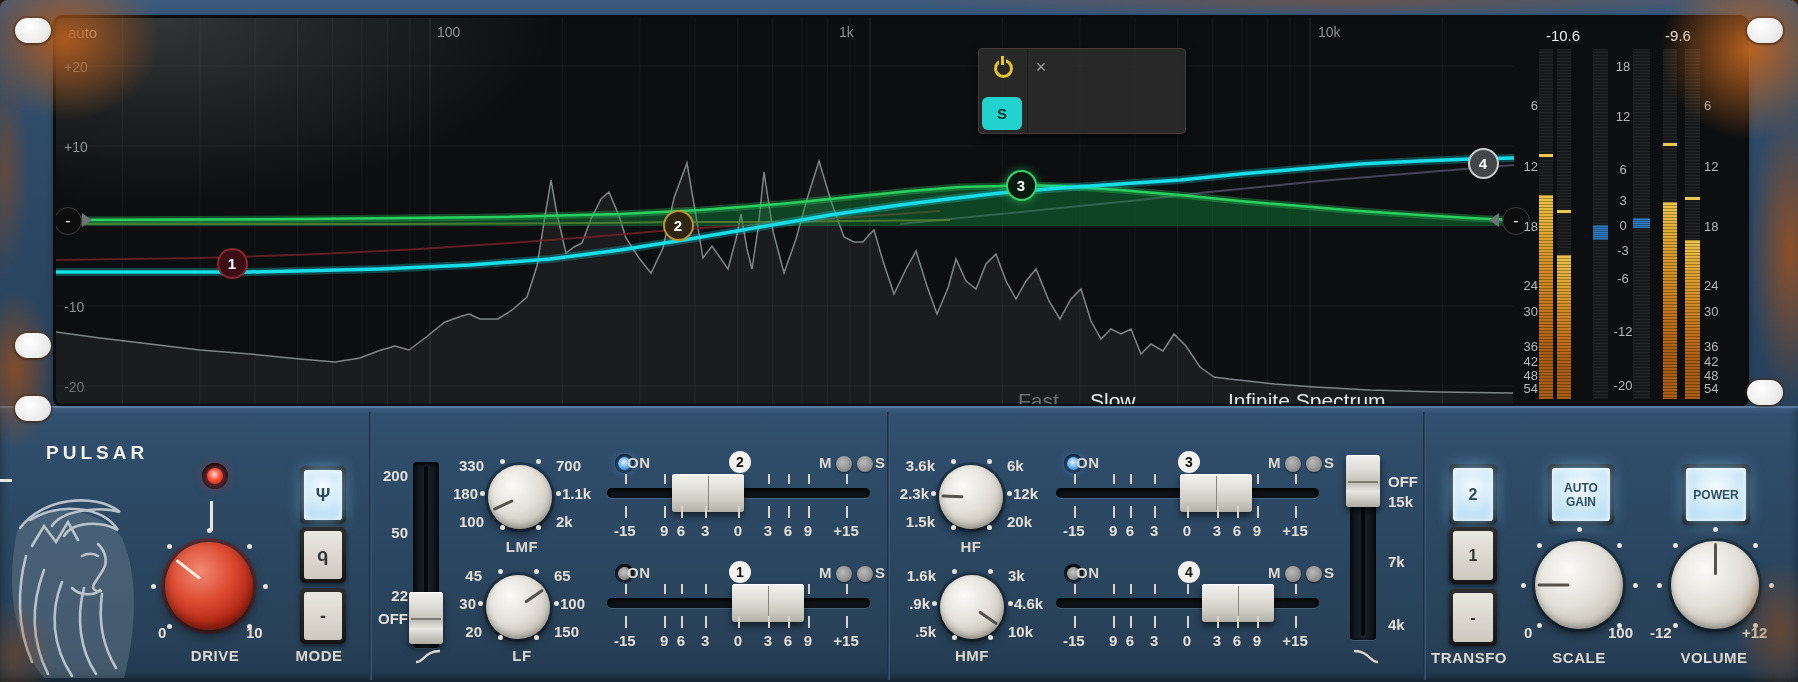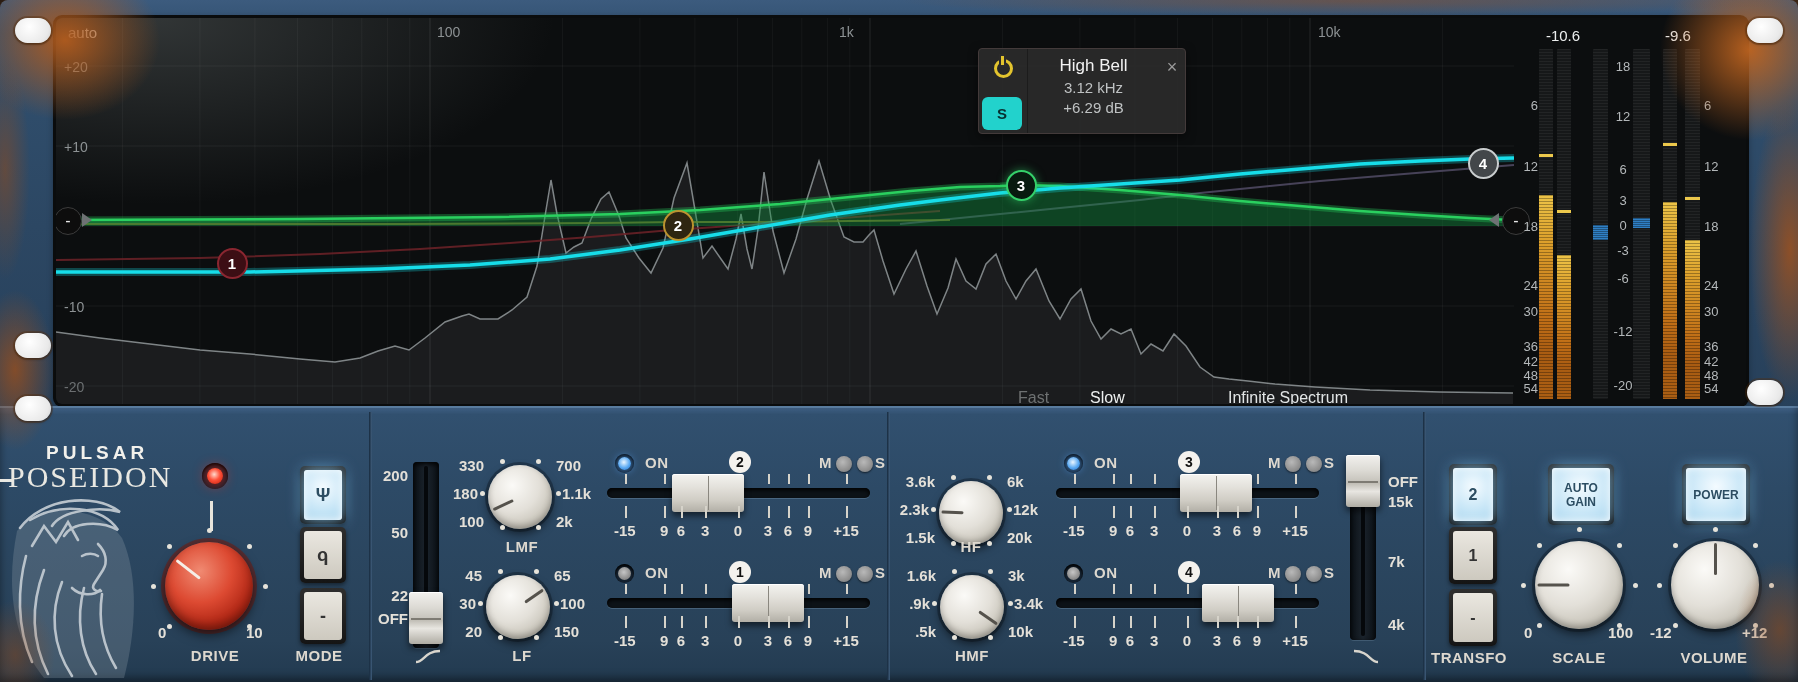--- a/index.html
+++ b/index.html
@@ -40,21 +40,21 @@
        border:1px solid #433a3a;border-radius:4px;display:flex;box-shadow:0 3px 10px rgba(0,0,0,.5);}
   .tip .col1{width:48px;border-right:1px solid #1c1c1c;position:relative;}
   .pwr{position:absolute;left:15px;top:10px;width:13px;height:13px;border:3px solid #e3c42e;border-radius:50%;cursor:pointer;}
   .pwr::after{content:"";position:absolute;left:4px;top:-6px;width:3px;height:9px;background:#e3c42e;box-shadow:0 0 0 2px rgba(43,42,42,1);}
   .solo{position:absolute;left:3px;bottom:3px;width:40px;height:33px;background:#22d2cc;border-radius:6px;
         color:#073030;font-weight:bold;font-size:15px;display:flex;align-items:center;justify-content:center;cursor:pointer;}
   .tip .col2{flex:1;text-align:center;padding-top:7px;}
   .tipTitle{color:#f2f2f2;font-size:17px;}
   .tipSub{color:#bfc2c3;font-size:15px;margin-top:3px;}
   .tipX{width:26px;color:#9b9b9b;font-size:18px;text-align:center;padding-top:8px;cursor:pointer;}
-  .foot{position:absolute;top:371px;font-size:16px;cursor:pointer;text-decoration:underline;}
+  .foot{position:absolute;top:371px;font-size:21px;cursor:pointer;text-decoration:underline;}
   
   #meters{position:absolute;left:1458px;top:0;width:232px;height:386px;}
   .mread{position:absolute;top:9px;width:80px;text-align:center;color:#eceeee;font-size:15px;}
   .mlab{position:absolute;color:#b4b8ba;font-size:13px;height:14px;line-height:14px;}
   .mbg{position:absolute;top:31px;height:350px;background:
        repeating-linear-gradient(180deg, rgba(255,255,255,.05) 0 1px, rgba(0,0,0,0) 1px 3px),#161819;
        border-radius:1px;}
   .mfill{position:absolute;background:
        repeating-linear-gradient(180deg, rgba(0,0,0,.30) 0 1px, rgba(0,0,0,0) 1px 3px),
        linear-gradient(180deg,#edc448 0%,#ddA12c 22%,#cd8420 45%,#bf6d16 62%,#a95c12 78%,#aa5e13 100%);}
@@ -91,21 +91,21 @@
   .pbtn{position:absolute;background:linear-gradient(180deg,#2e2e2e,#151515);border-radius:5px;padding:4px;cursor:pointer;box-shadow:0 2px 4px rgba(0,0,0,.5);}
   .pbtn .face{width:100%;height:100%;border-radius:3px;display:flex;align-items:center;justify-content:center;
         flex-direction:column;font-weight:bold;color:#333;background:linear-gradient(180deg,#eae7e0,#cdc9bf);box-sizing:border-box;}
   .pbtn.lit .face{background:radial-gradient(circle at 50% 35%,#f4fbff,#c3e4f6 65%,#a9d5ee);color:#2c4d62;
         box-shadow:0 0 16px rgba(130,200,245,.85), inset 0 0 8px #fff;}
   .flip{display:inline-block;transform:scaleX(-1);}
   
   .bandbox{position:absolute;width:282px;height:100px;}
   .bled{position:absolute;left:8px;top:4px;width:19px;height:19px;border-radius:50%;background:#152230;box-shadow:inset 0 2px 3px #000;}
   .bled i{position:absolute;left:3px;top:3px;width:13px;height:13px;border-radius:50%;display:block;}
-  .bon{position:absolute;left:38px;top:4px;}
+  .bon{position:absolute;left:20px;top:4px;}
   .bbadge{position:absolute;left:122px;top:1px;width:22px;height:22px;border-radius:50%;background:#f4f2ee;
         color:#111;font-weight:bold;font-size:14px;display:flex;align-items:center;justify-content:center;}
   .bm{position:absolute;left:212px;top:4px;} .bs{position:absolute;left:268px;top:4px;}
   .bdot{position:absolute;top:6px;width:16px;height:16px;border-radius:50%;cursor:pointer;
         background:radial-gradient(circle at 42% 38%,#b9b9b9,#8d8d8d 65%,#6e6e6e);box-shadow:0 1px 2px rgba(0,0,0,.6);}
   .btrack{position:absolute;left:0;top:38px;width:263px;height:10px;border-radius:5px;background:#0d1318;
         box-shadow:inset 0 2px 4px #000, 0 1px 0 rgba(160,190,215,.25);cursor:pointer;}
   .bhandle{position:absolute;top:24px;width:72px;height:38px;border-radius:3px;cursor:grab;
         background:linear-gradient(180deg,#f4f3f0 0%,#e3e1db 35%,#cfccc4 70%,#b2afa6 100%);
         box-shadow:0 4px 6px rgba(0,0,0,.55), inset 0 1px 0 #fff;}
@@ -195,25 +195,20 @@
     <div class="edgeh" style="left:-2px;top:189px;">-</div>
     <div class="arrow r" style="left:26px;top:195px;"></div>
     <div class="edgeh" style="left:1446px;top:189px;">-</div>
     <div class="arrow l" style="left:1433px;top:195px;"></div>
 
     <div class="tip">
       <div class="col1">
         <div class="pwr"></div>
         <div class="solo">S</div>
       </div>
-      <div class="col2">
-        <div class="tipTitle">High Bell</div>
-        <div class="tipSub">3.12 kHz</div>
-        <div class="tipSub">+6.29 dB</div>
-      </div>
       <div class="tipX">×</div>
     </div>
 
     <span class="foot" style="left:962px;color:#6e7172;">Fast</span>
     <span class="foot" style="left:1034px;color:#eef0f0;">Slow</span>
     <span class="foot" style="left:1172px;color:#e2e5e6;">Infinite Spectrum</span>
 
     <div id="meters">
       <div class="mread" style="left:9px;">-10.6</div>
       <div class="mread" style="left:124px;">-9.6</div>
@@ -262,21 +257,20 @@
         <div class="mpeak" style="left: 171px; width: 15px; top: 179px;"></div>
       </div>
   </div>
 
   <div class="panel"></div>
   <div class="pdiv" style="left:369px;"></div>
   <div class="pdiv" style="left:887px;"></div>
   <div class="pdiv" style="left:1423px;"></div>
 
   <div class="brand">PULSAR</div>
-  <div class="model">POSEIDON</div>
   <div class="modeldash"></div>
   <svg class="ficon" style="left:2px;top:486px;" width="162" height="194" viewBox="0 0 162 194">
     <path d="M15,45 C5,95 8,150 42,192 L122,192 C133,150 138,92 120,52 C95,18 38,16 15,45 Z" fill="#93a0ab" opacity="0.28"></path>
     <g fill="none" stroke="#c6ced5" stroke-width="2.6" opacity="0.9" stroke-linecap="round">
       <path d="M18,42 C40,12 92,6 118,26 C98,20 60,24 50,40"></path>
       <path d="M28,34 C58,16 100,20 116,44 C98,34 70,36 62,50"></path>
       <path d="M30,60 L42,40 L54,56 L66,36 L76,54"></path>
       <path d="M96,58 C104,66 106,76 101,84 L92,98 C89,103 94,106 99,105"></path>
       <path d="M80,70 C85,67 92,67 96,70"></path>
       <path d="M42,84 C30,116 28,152 46,188"></path>
@@ -554,21 +548,21 @@
         <span class="gs" style="left: 28.1%;">6</span>
         <span class="gs" style="left: 37.3%;">3</span>
         <span class="gs" style="left: 49.8%;">0</span>
         <span class="gs" style="left: 61.2%;">3</span>
         <span class="gs" style="left: 68.8%;">6</span>
         <span class="gs" style="left: 76.4%;">9</span>
         <span class="gs" style="left: 90.9%;">+15</span>
       </div>
   </div>
 
-  <div class="k6" style="left:939px;top:465px;margin-top:16px;">
+  <div class="k6" style="left:939px;top:465px;">
     <div class="knob white" style="left:0;top:0;width:64px;height:64px;">
       <div class="ptr" style="height: 30px; transform: rotate(-88deg);">
           <i style="top:0;height:22px;background:#55524c;"></i>
         </div>
       </div>
     <span class="klab lt">3.6k</span>
     <span class="klab rt">6k</span>
     <span class="klab lm">2.3k</span>
     <span class="klab rm">12k</span>
     <span class="klab lb">1.5k</span>
@@ -583,21 +577,21 @@
   <span class="plab" style="left:926px;top:538px;width:90px;text-align:center;">HF</span>
   <div class="k6" style="left:940px;top:575px;">
     <div class="knob white" style="left:0;top:0;width:64px;height:64px;">
       <div class="ptr" style="height: 30px; transform: rotate(125deg);">
           <i style="top:0;height:22px;background:#55524c;"></i>
         </div>
       </div>
     <span class="klab lt">1.6k</span>
     <span class="klab rt">3k</span>
     <span class="klab lm">.9k</span>
-    <span class="klab rm">3.4k</span>
+    <span class="klab rm">4.6k</span>
     <span class="klab lb">.5k</span>
     <span class="klab rb">10k</span>
   <i class="kdot" style="left: calc(50% - 20.5px); top: calc(50% - 38.5px);"></i>
       <i class="kdot" style="left: calc(50% + 15.5px); top: calc(50% - 38.5px);"></i>
       <i class="kdot" style="left: calc(50% - 40.5px); top: calc(50% - 6.5px);"></i>
       <i class="kdot" style="left: calc(50% + 35.5px); top: calc(50% - 6.5px);"></i>
       <i class="kdot" style="left: calc(50% - 20.5px); top: calc(50% + 27.5px);"></i>
       <i class="kdot" style="left: calc(50% + 15.5px); top: calc(50% + 27.5px);"></i>
     </div>
   <span class="plab" style="left:927px;top:647px;width:90px;text-align:center;">HMF</span>

